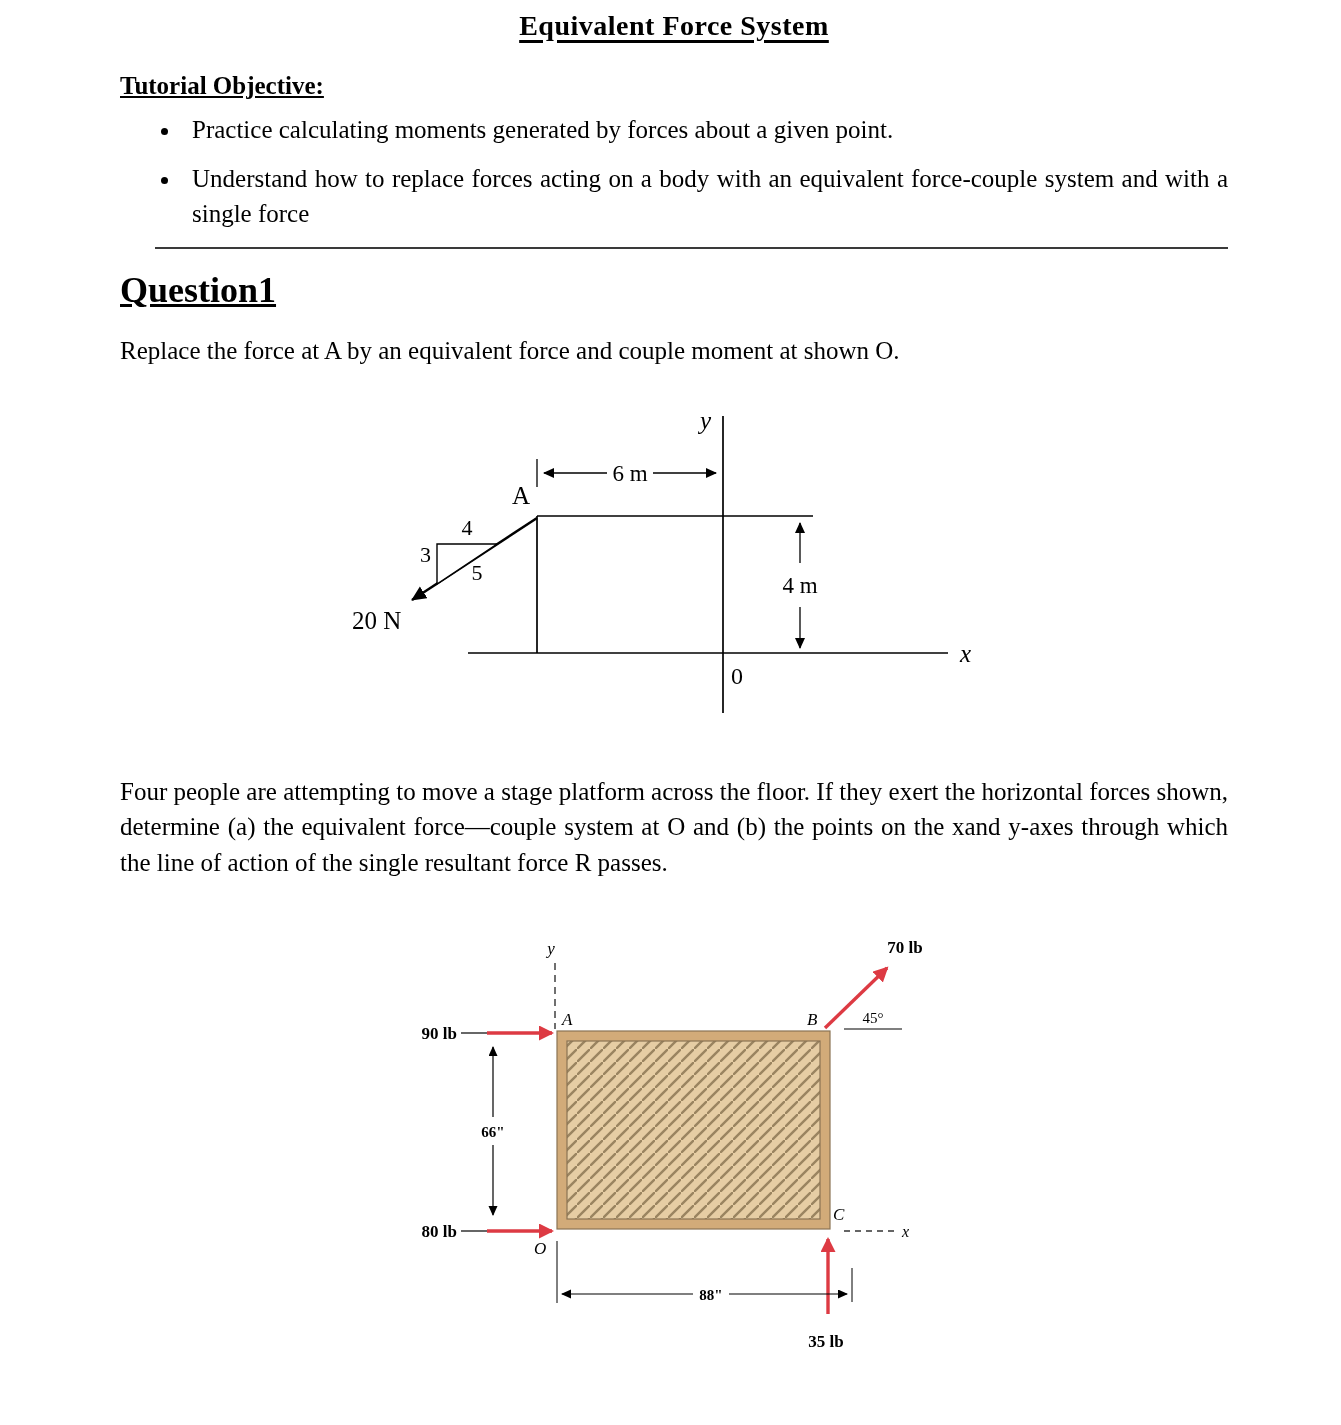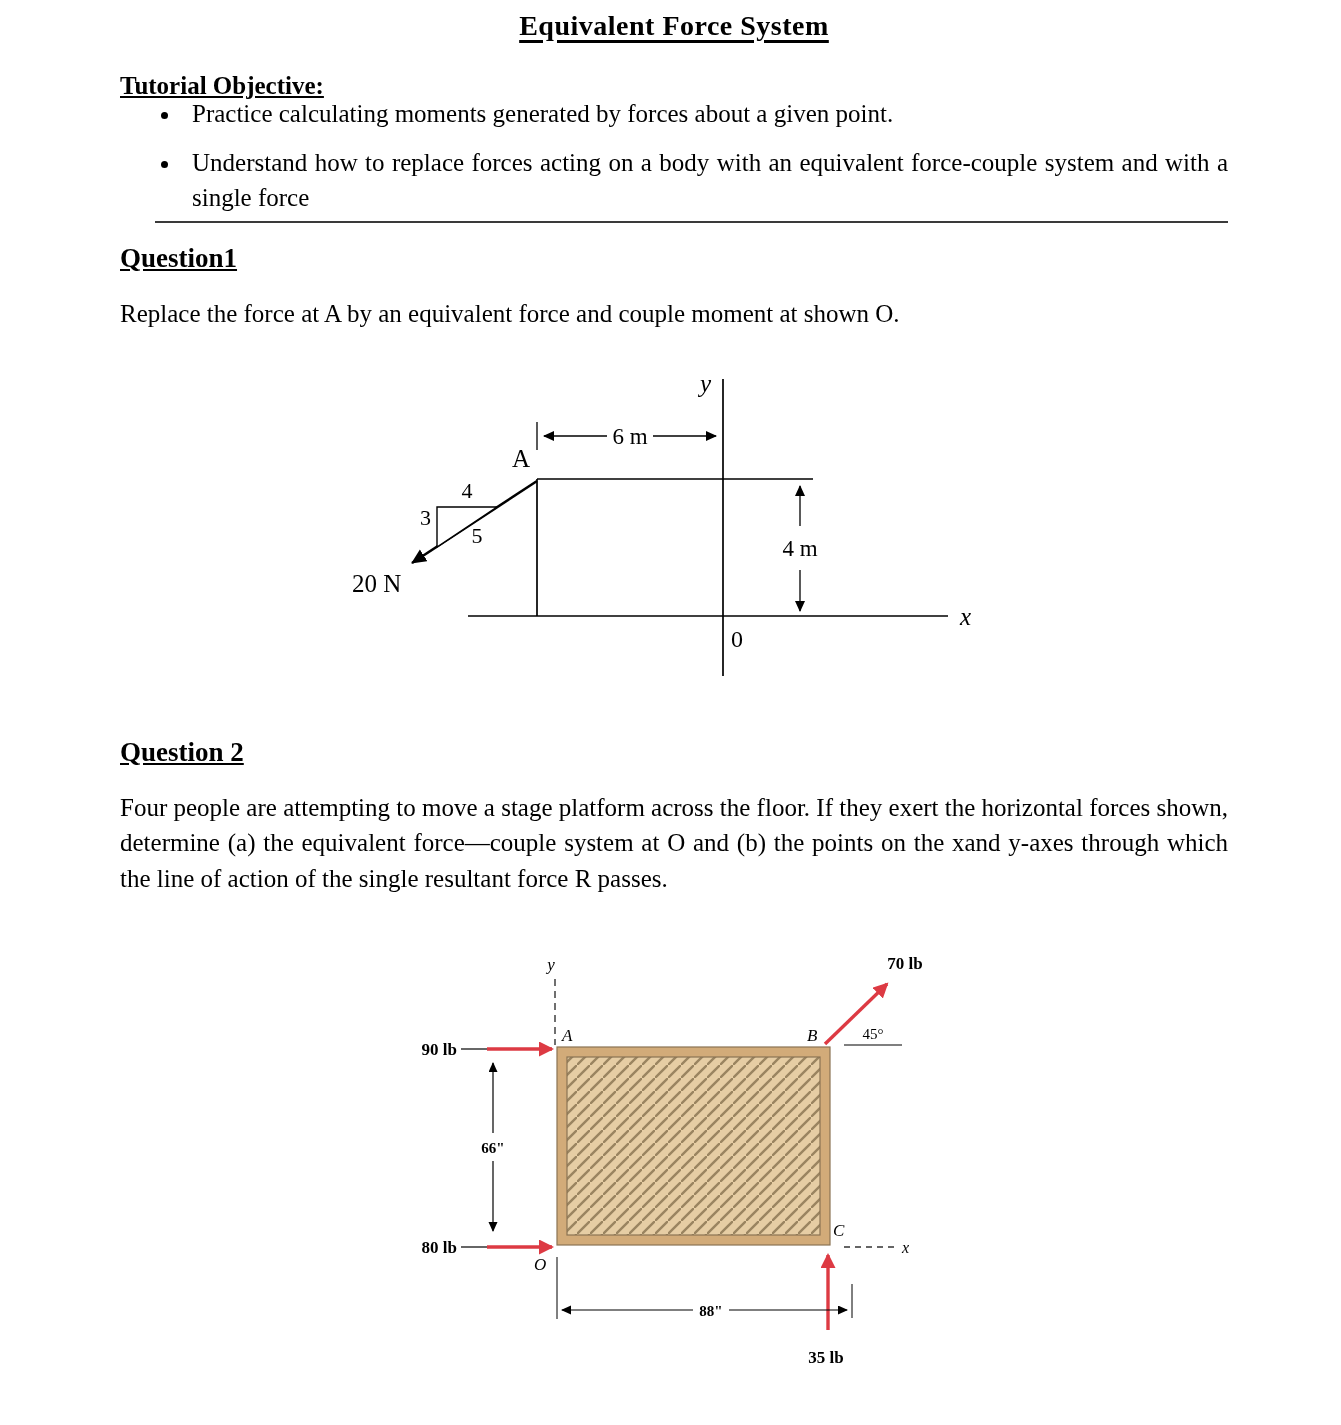--- a/index.html
+++ b/index.html
@@ -10,26 +10,27 @@
     position:relative;
   }
   .page { padding:10px 113px 0 120px; }
   .title {
     text-align:center; font-size:28px; font-weight:bold;
     text-decoration:underline; text-decoration-thickness:3px; text-underline-offset:5px;
     margin-bottom:30px; letter-spacing:0.5px;
   }
   .obj-heading {
     font-size:25px; font-weight:bold; text-decoration:underline;
+    margin-bottom:16px;
   }
-  .bullets { list-style:disc; padding-left:62px; margin-bottom:6px; }
+  .bullets { list-style:disc; padding-left:62px; margin-bottom:16px; }
   .bullets li { font-size:25px; padding-left:10px; margin-bottom:17px; }
   .bullets li.justified { text-align:justify; line-height:1.4; margin-bottom:4px; }
   hr.sep { border:none; border-top:2px solid #3a3a3a; margin:4px 0 20px 35px; }
-  .q-heading { font-size:27px; font-weight:bold; text-decoration:underline; margin-bottom:22px; }
+  .q-heading { font-size:36px; font-weight:bold; text-decoration:underline; margin-bottom:22px; }
   .q-body { font-size:25px; line-height:1.42; text-align:justify; }
   .diagram1-wrap { margin:32px 0 14px 210px; }
   .diagram2-wrap { margin:26px 0 0 275px; }
   .q2-block { margin-top:34px; }
   svg text { font-family:"Liberation Serif", serif; fill:#000; }
 </style>
 </head>
 <body>
 
 <div class="page">
@@ -84,21 +85,20 @@
         <polygon points="107,143 167,143 107,183" fill="#ffffff" stroke="#000" stroke-width="1.4"></polygon>
         <text x="137" y="134" font-size="22" text-anchor="middle">4</text>
         <text x="101" y="161" font-size="22" text-anchor="end">3</text>
         <text x="147" y="179" font-size="22" text-anchor="middle">5</text>
         <text x="22" y="228" font-size="25">20 N</text>
       </svg>
     </div>
   </div>
 
   <div class="q2-block">
-    <div class="q-heading">Question 2</div>
     <p class="q-body">Four people are attempting to move a stage platform across the floor. If they exert the horizontal forces shown, determine (a) the equivalent force—couple system at O and (b) the points on the xand y-axes through which the line of action of the single resultant force R passes.</p>
 
     <div class="diagram2-wrap">
       <svg width="560" height="455" viewBox="0 0 560 455">
         <defs>
           <marker id="arrR" markerUnits="userSpaceOnUse" markerWidth="18" markerHeight="16" refX="13" refY="7.5" orient="auto">
             <path d="M0,0 L15,7.5 L0,15 Z" fill="#dd3a43"></path>
           </marker>
           <marker id="arrB2" markerUnits="userSpaceOnUse" markerWidth="12" markerHeight="10" refX="9" refY="4.5" orient="auto">
             <path d="M0,0 L10,4.5 L0,9 Z" fill="#000"></path>

